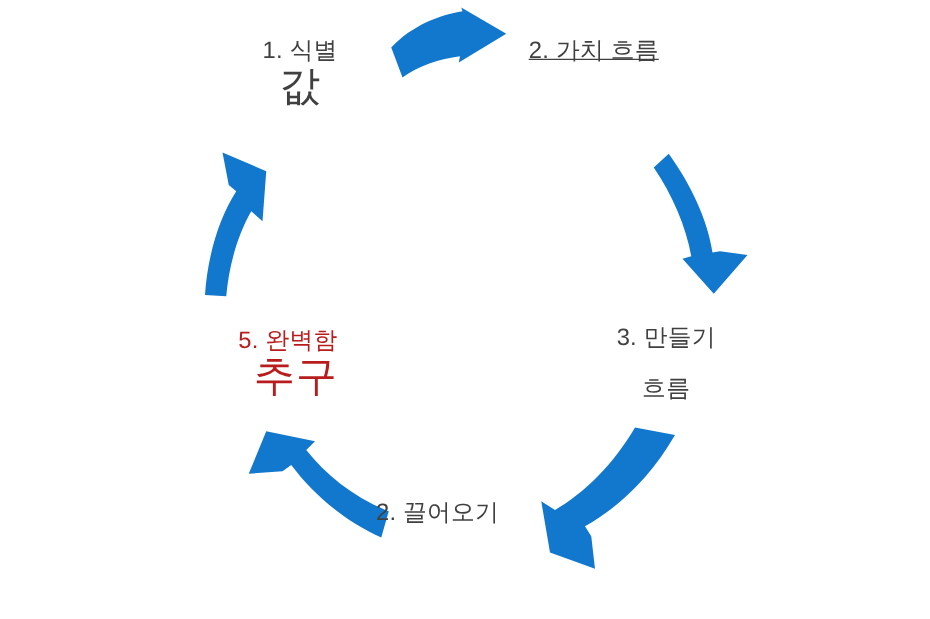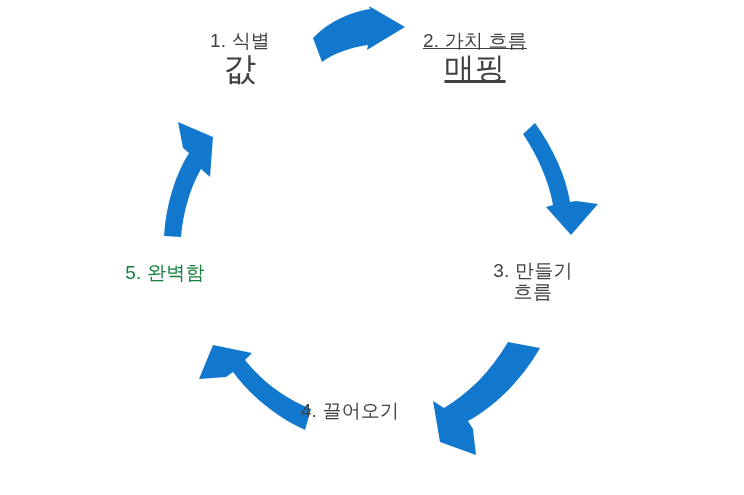--- a/index.html
+++ b/index.html
@@ -34,21 +34,21 @@
     display: block;
     font-size: 19px;
     letter-spacing: 0.2px;
   }
   .label .line2 {
     display: block;
     letter-spacing: 0.5px;
   }
   .size-lg .line2 { font-size: 33px; }
   .size-md .line2 { font-size: 30px; }
-  .size-sm .line2 { font-size: 19px; }
+  .size-sm .line2 { font-size: 19px; margin-top: 20px; }
 
   
   #label-1 { left: 140px; top: 30px;  width: 200px; }
   #label-2 { left: 375px; top: 30px;  width: 200px; }
   #label-3 { left: 438px; top: 260px; width: 190px; }
   #label-4 { left: 235px; top: 400px; width: 230px; }
   #label-5 { left: 60px;  top: 262px; width: 210px; }
 </style>
 </head>
 <body>
@@ -108,29 +108,29 @@
              Z"></path>
   </svg>
 
   <div class="label size-lg" id="label-1" style="color: rgb(64, 64, 64);">
     <span class="line1">1. 식별</span>
     <span class="line2">값</span>
   </div>
 
   <div class="label size-md" id="label-2" style="color: rgb(64, 64, 64); text-decoration: underline;">
     <span class="line1">2. 가치 흐름</span>
-    <span class="line2">매핑</span>
   </div>
 
   <div class="label size-sm" id="label-3" style="color: rgb(64, 64, 64);">
     <span class="line1">3. 만들기</span>
     <span class="line2">흐름</span>
   </div>
 
   <div class="label size-sm" id="label-4" style="color: rgb(64, 64, 64);">
-    <span class="line1">4. 끌어오기</span>
+    <span class="line1">2. 끌어오기</span>
   </div>
 
-  <div class="label size-lg" id="label-5" style="color: #15803d;">
+  <div class="label size-lg" id="label-5" style="color: #b91c1c; text-align: right;">
     <span class="line1">5. 완벽함</span>
+    <span class="line2">추구</span>
   </div>
 
 </div>
 
 </body></html>

